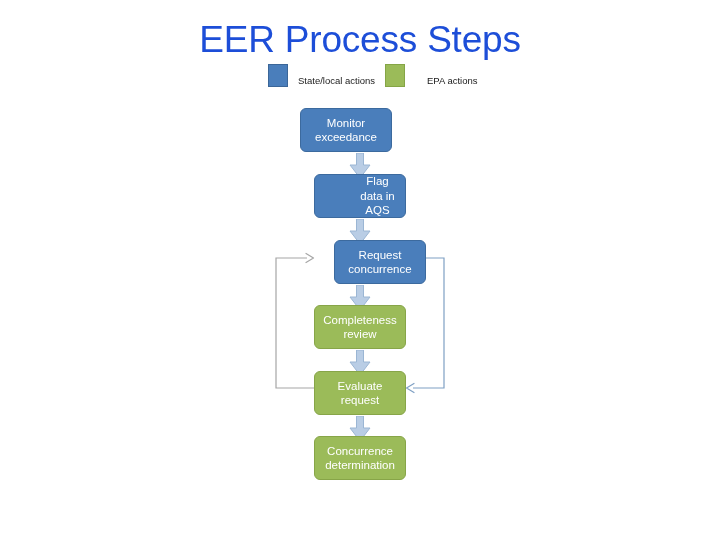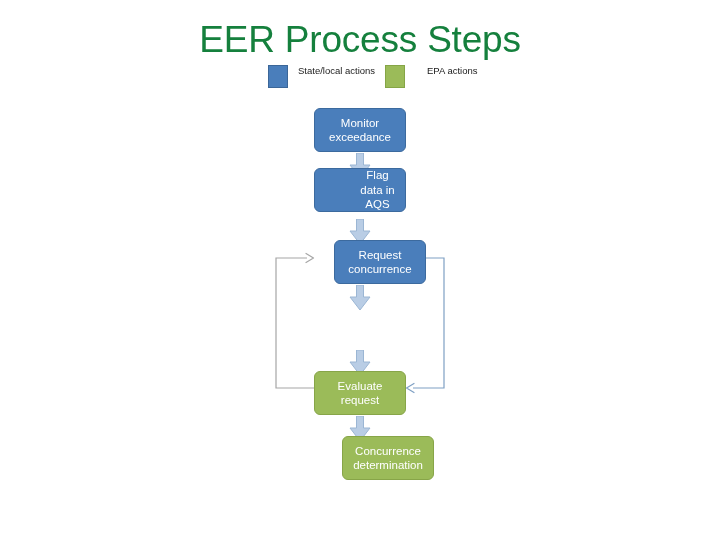--- a/index.html
+++ b/index.html
@@ -18,39 +18,39 @@
 
   
   #slide-title {
     position: absolute;
     left: 0;
     top: 18px;
     width: 720px;
     text-align: center;
     font-size: 37px;
     line-height: 44px;
-    color: #15803d;
+    color: #1d4ed8;
     font-weight: 400;
     letter-spacing: -0.2px;
   }
 
   
   #legend {
     position: absolute;
     left: 268px;
     top: 65px;
     width: 240px;
     height: 22px;
   }
   .legend-entry {
     position: absolute;
     top: 0;
     height: 22px;
     display: flex;
-    align-items: flex-start;
+    align-items: flex-end;
   }
   .legend-entry.blue  { left: 0px; }
   .legend-entry.green { left: 117px; gap: 12px; }
   .legend-swatch {
     width: 18px;
     height: 21px;
     display: block;
     flex: 0 0 auto;
   }
   .legend-swatch.blue  { background: #4A7EBB; border: 1px solid #3B6698; }
@@ -143,64 +143,67 @@
       <path d="M 314 388 L 276 388 L 276 258 L 307 258" fill="none" stroke="#A6A6A6" stroke-width="1.2"></path>
       <path d="M 306 253.5 L 313.5 258 L 306 262.5" fill="none" stroke="#A6A6A6" stroke-width="1.2" stroke-linecap="round" stroke-linejoin="round"></path>
     </g>
 
     <g>
       <path d="M 406 258 L 444 258 L 444 388 L 413 388" fill="none" stroke="#7FA0C4" stroke-width="1.2"></path>
       <path d="M 414 383.5 L 406.5 388 L 414 392.5" fill="none" stroke="#7FA0C4" stroke-width="1.2" stroke-linecap="round" stroke-linejoin="round"></path>
     </g>
   </svg>
 
-  <div class="node blue" style="left:314px; top:108px;">
+  <div class="node blue" style="left:300px; top:108px;">
     <span class="node-label">Monitor exceedance</span>
   </div>
 
   <div class="block-arrow" style="left:349px; top:153px;">
     <svg width="22" height="26" viewBox="0 0 22 26">
       <path d="M 7.5 0 L 14.5 0 L 14.5 12 L 21 12 L 11 25 L 1 12 L 7.5 12 Z" fill="#B9CDE5" stroke="#9BB6D4" stroke-width="1"></path>
     </svg>
   </div>
 
-  <div class="node blue" style="left:314px; top:168px;padding-left:40px;">
+  <div class="node blue" style="left:314px; top:174px;padding-left:40px;">
     <span class="node-label">Flag data in AQS</span>
   </div>
 
   <div class="block-arrow" style="left:349px; top:219px;">
     <svg width="22" height="26" viewBox="0 0 22 26">
       <path d="M 7.5 0 L 14.5 0 L 14.5 12 L 21 12 L 11 25 L 1 12 L 7.5 12 Z" fill="#B9CDE5" stroke="#9BB6D4" stroke-width="1"></path>
     </svg>
   </div>
 
   <div class="node blue" style="left:314px; top:240px;margin-left:20px;">
     <span class="node-label">Request concurrence</span>
   </div>
 
   <div class="block-arrow" style="left:349px; top:285px;">
     <svg width="22" height="26" viewBox="0 0 22 26">
       <path d="M 7.5 0 L 14.5 0 L 14.5 12 L 21 12 L 11 25 L 1 12 L 7.5 12 Z" fill="#B9CDE5" stroke="#9BB6D4" stroke-width="1"></path>
     </svg>
   </div>
 
+  <div class="node green" style="left:314px; top:305px;">
+    <span class="node-label">Completeness review</span>
+  </div>
 
   <div class="block-arrow" style="left:349px; top:350px;">
     <svg width="22" height="26" viewBox="0 0 22 26">
       <path d="M 7.5 0 L 14.5 0 L 14.5 12 L 21 12 L 11 25 L 1 12 L 7.5 12 Z" fill="#B9CDE5" stroke="#9BB6D4" stroke-width="1"></path>
     </svg>
   </div>
 
   <div class="node green" style="left:314px; top:371px;">
     <span class="node-label">Evaluate request</span>
   </div>
 
   <div class="block-arrow" style="left:349px; top:416px;">
     <svg width="22" height="26" viewBox="0 0 22 26">
       <path d="M 7.5 0 L 14.5 0 L 14.5 12 L 21 12 L 11 25 L 1 12 L 7.5 12 Z" fill="#B9CDE5" stroke="#9BB6D4" stroke-width="1"></path>
     </svg>
   </div>
 
-  <div class="node green" style="left:314px; top:436px;margin-left:28px;">
+  <div class="node green" style="left:314px; top:436px;">
     <span class="node-label">Concurrence determination</span>
   </div>
 
 </div>
 
 </body></html>

